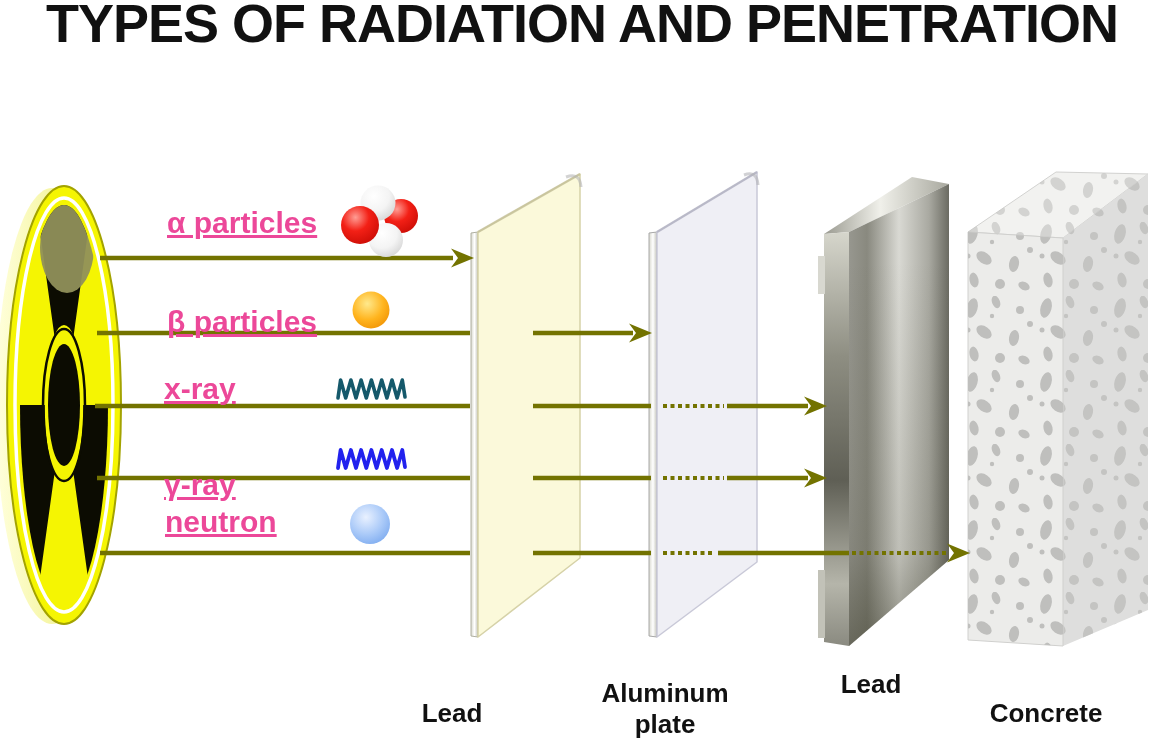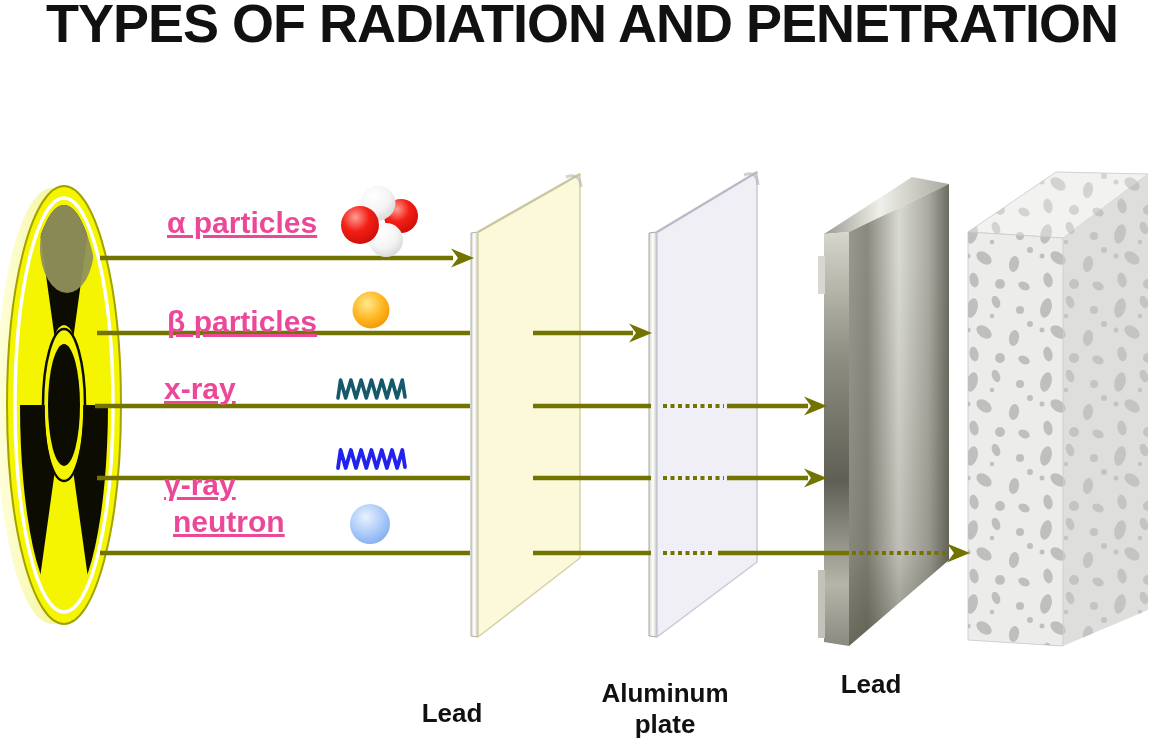--- a/index.html
+++ b/index.html
@@ -171,19 +171,20 @@
     <g transform="translate(338,447)">
       <path d="M0 21 L2.6 3 L7.7 21 L12.9 3 L18 21 L23.1 3 L28.3 21 L33.4 3 L38.6 21 L43.7 3 L48.9 21 L54 3 L59.1 21 L64.3 3 L67 20" fill="none" stroke="#2222ee" stroke-width="3.8" stroke-linejoin="round" stroke-linecap="round"></path>
     </g>
     <circle cx="370" cy="524" r="20" fill="url(#neutG)"></circle>
   </svg>
 
   <div class="rowlabel" style="left:167px;top:206px;">α particles</div>
   <div class="rowlabel" style="left:167px;top:288px;margin-top:17px;">β particles</div>
   <div class="rowlabel" style="left:164px;top:364px;margin-top:8px;">x-ray</div>
   <div class="rowlabel" style="left:164px;top:436px;margin-top:32px;">γ-ray</div>
-  <div class="rowlabel" style="left:165px;top:505px;margin-left:8px;">neutron</div>
+  <div class="rowlabel" style="left:165px;top:505px;">neutron</div>
 
   <div class="blabel" style="left:367px;top:698px;">Lead</div>
   <div class="blabel" style="left:592px;top:678px;width:146px;">Aluminum plate</div>
   <div class="blabel" style="left:786px;top:669px;">Lead</div>
+  <div class="blabel" style="left:961px;top:698px;">Concrete</div>
 
 </div>
 
 </body></html>

